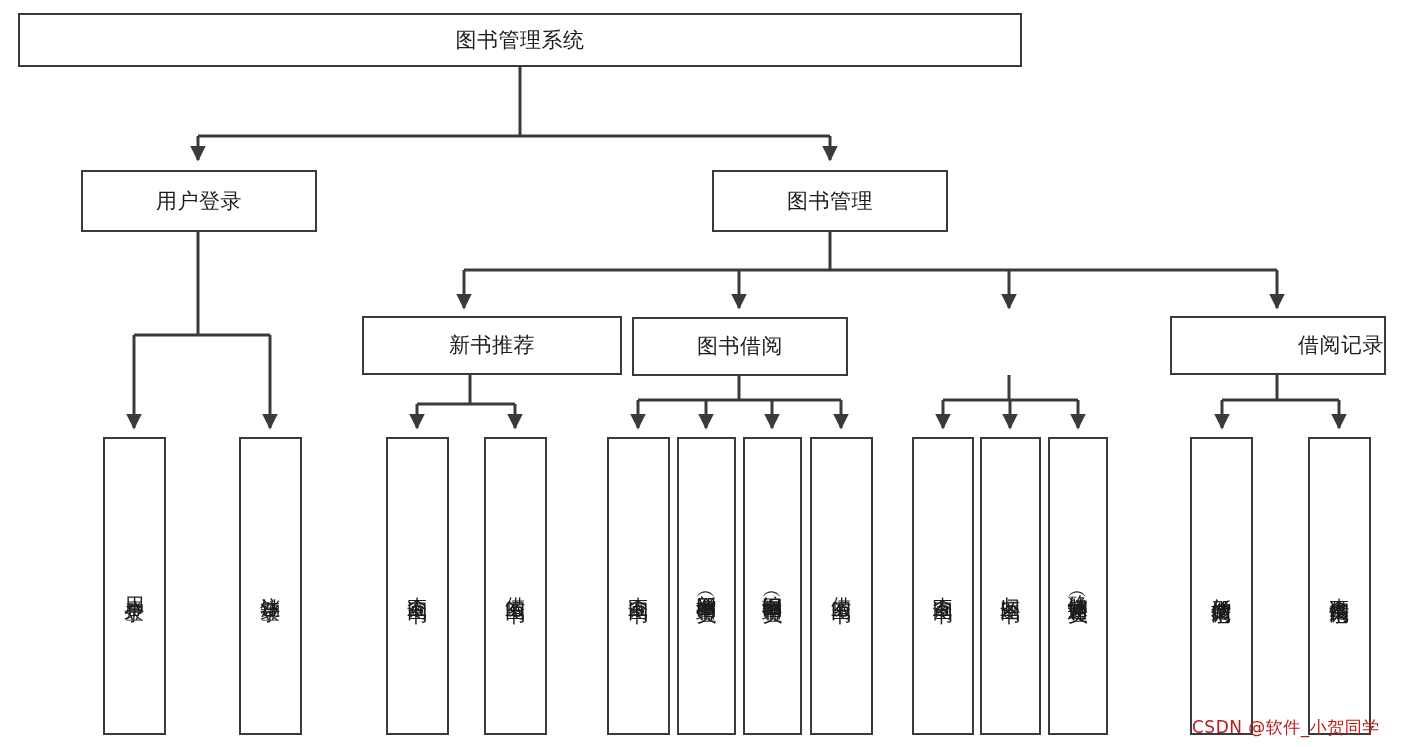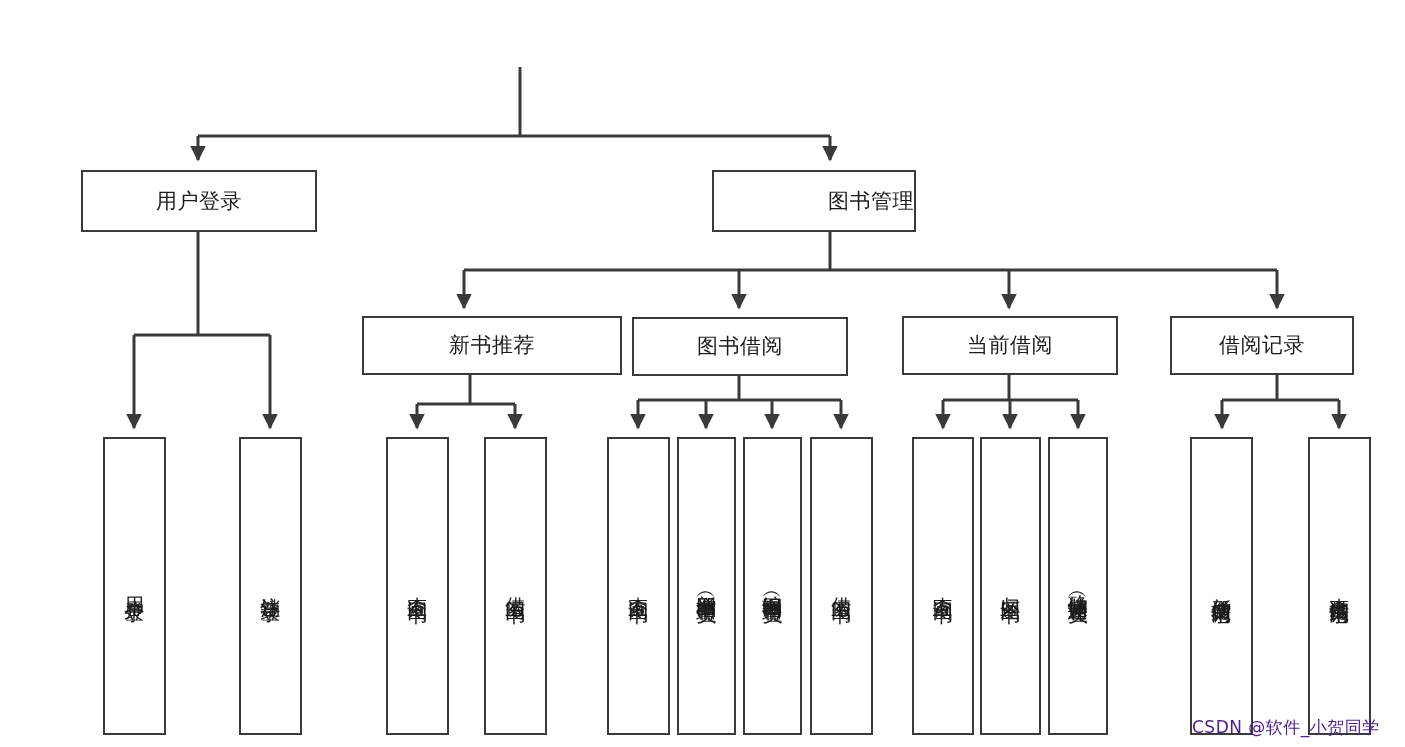--- a/index.html
+++ b/index.html
@@ -53,21 +53,21 @@
   }
   .leaf.tall .label{
     font-size:20px;
     letter-spacing:1.5px;
   }
   .watermark{
     position:absolute;
     left:1192px;
     top:716px;
     font-size:17px;
-    color:#4c1d95;
+    color:#b91c1c;
     white-space:nowrap;
     z-index:3;
     letter-spacing:0.5px;
   }
 </style>
 </head>
 <body>
 
 <div id="canvas">
 
@@ -114,38 +114,38 @@
       <path d="M 1010 400 L 1010 428" marker-end="url(#arrow)"></path>
       <path d="M 1078 400 L 1078 428" marker-end="url(#arrow)"></path>
 
       <path d="M 1277 375 L 1277 400"></path>
       <path d="M 1222 400 L 1339 400"></path>
       <path d="M 1222 400 L 1222 428" marker-end="url(#arrow)"></path>
       <path d="M 1339 400 L 1339 428" marker-end="url(#arrow)"></path>
     </g>
   </svg>
 
+  <div class="node" style="left:18px; top:13px; width:1004px; height:54px;">
+    <span class="label">图书管理系统</span>
+  </div>
 
   <div class="node" style="left:81px; top:170px; width:236px; height:62px;">
     <span class="label">用户登录</span>
   </div>
-  <div class="node" style="left:712px; top:170px; width:204px; height:62px;justify-content:flex-end;">
+  <div class="node" style="left:712px; top:170px; width:236px; height:62px;">
     <span class="label">图书管理</span>
   </div>
 
   <div class="node" style="left:362px; top:316px; width:260px; height:59px;">
     <span class="label">新书推荐</span>
   </div>
   <div class="node" style="left:632px; top:317px; width:216px; height:59px;">
     <span class="label">图书借阅</span>
   </div>
-  <div class="node" style="left:902px; top:316px; width:216px; height:59px;">
-    <span class="label">当前借阅</span>
-  </div>
-  <div class="node" style="left:1170px; top:316px; width:184px; height:59px;">
+  <div class="node" style="left:1170px; top:316px; width:216px; height:59px;justify-content:flex-end;">
     <span class="label">借阅记录</span>
   </div>
 
   <div class="node leaf" style="left:103px; top:437px; width:63px; height:298px;">
     <span class="label">用户登录</span>
   </div>
   <div class="node leaf" style="left:239px; top:437px; width:63px; height:298px;">
     <span class="label">注销登录</span>
   </div>
 

